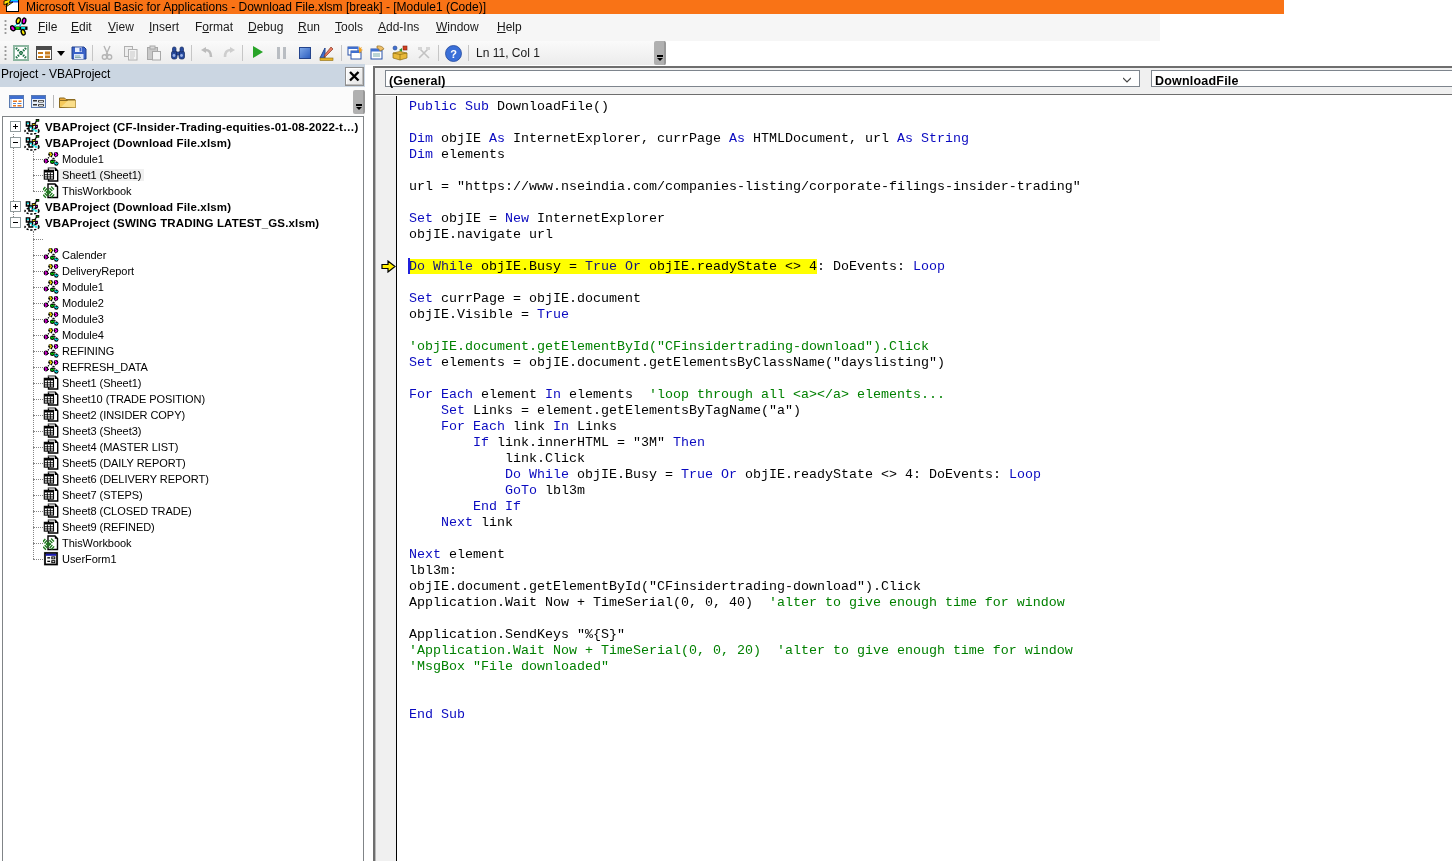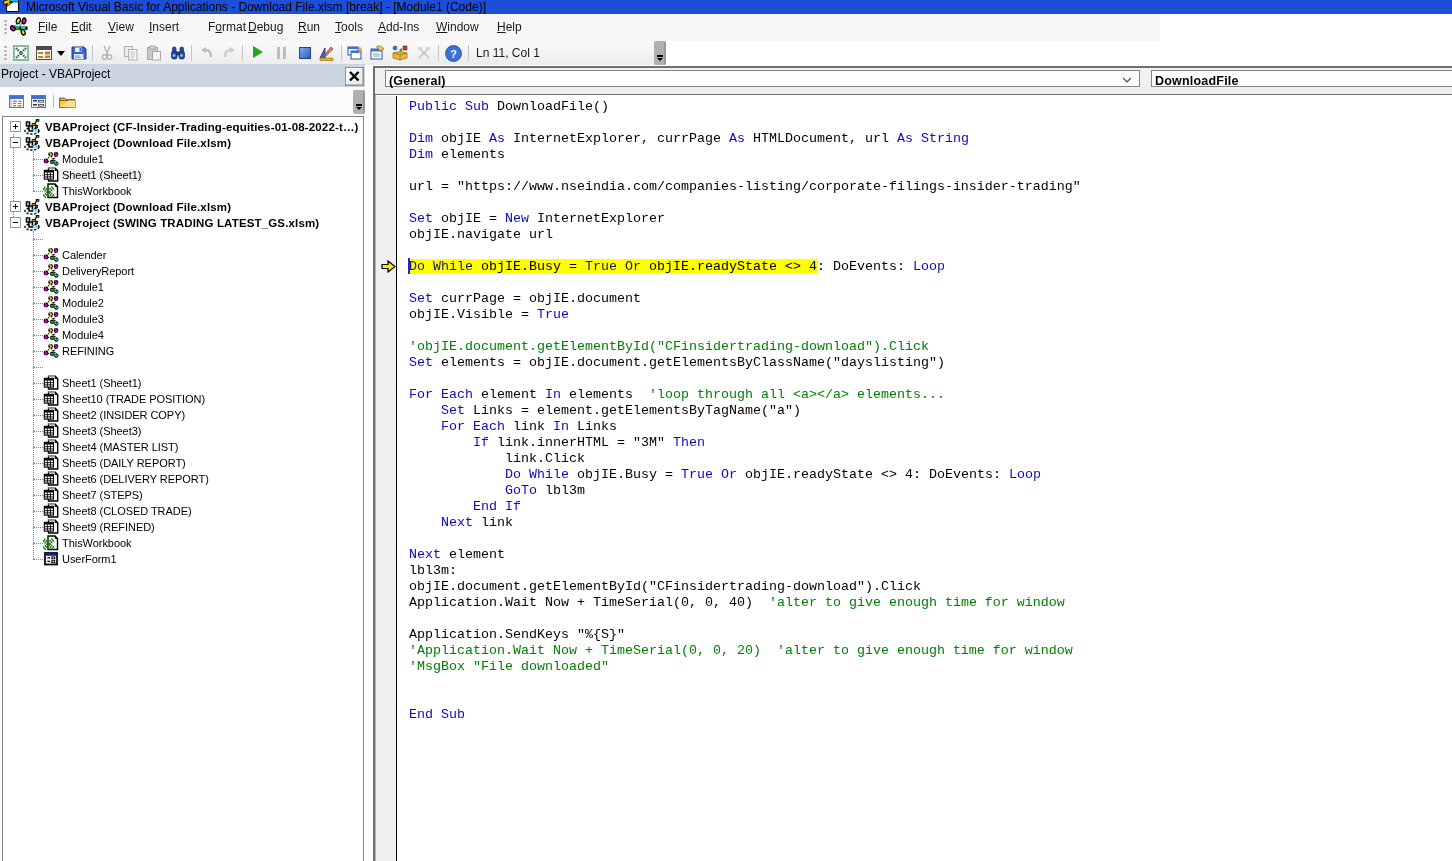--- a/index.html
+++ b/index.html
@@ -1,20 +1,20 @@
 <!DOCTYPE html>
 <html><head>
 <meta charset="utf-8">
 <style>
   * { margin:0; padding:0; box-sizing:border-box; }
   html,body { width:1452px; height:861px; overflow:hidden; background:#fff; }
   body { font-family:"Liberation Sans", sans-serif; position:relative; }
   .abs { position:absolute; }
   
-  #titlebar { left:0; top:0; width:1452px; height:14px; background:#1d4ed8; overflow:hidden; }
+  #titlebar { left:0; top:0; width:1284px; height:14px; background:#f97316; overflow:hidden; }
   #titletext { left:26px; top:0px; font-size:12px; color:#000; line-height:14px; white-space:nowrap; }
   #menubar { left:0; top:14px; width:1160px; height:27px; background:#f6f6f6; }
   .menuitem { top:0; height:27px; line-height:27px; font-size:12px; color:#1a1a1a; white-space:nowrap; }
   #toolbar { left:0; top:41px; width:666px; height:24px; background:linear-gradient(#fafafa,#ececec); }
   .tsep { top:4px; width:1px; height:16px; background:#c6c6c6; }
   .grip { width:3px; background-image:radial-gradient(circle, #9a9a9a 1px, transparent 1.2px); background-size:3px 4px; }
   #lncol { left:476px; top:0; height:24px; line-height:24px; font-size:12px; color:#1a1a1a; }
   #tbchevron { left:654px; top:0px; width:12px; height:24px; background:#b0b0b0; border-right:2px solid #999; border-radius:2px; }
   
   #pp-title { left:0; top:64px; width:365px; height:31px; background:#cbd6e2; }
@@ -83,21 +83,21 @@
       </g>
       <ellipse cx="8.3" cy="3.7" rx="1.9" ry="3" fill="#f5e800" stroke="#000" stroke-width="1.4" transform="rotate(18 8.3 3.7)"></ellipse>
       <ellipse cx="14" cy="3.9" rx="1.8" ry="2.9" fill="#ee00ee" stroke="#000" stroke-width="1.4" transform="rotate(12 14 3.9)"></ellipse>
       <ellipse cx="2.8" cy="11.3" rx="1.8" ry="2.7" fill="#ee00ee" stroke="#000" stroke-width="1.4" transform="rotate(-35 2.8 11.3)"></ellipse>
       <ellipse cx="13.2" cy="15.3" rx="1.8" ry="2.8" fill="#f5e800" stroke="#000" stroke-width="1.4" transform="rotate(-20 13.2 15.3)"></ellipse>
     </svg>
     <span class="abs menuitem" style="left:38px"><u>F</u>ile</span>
     <span class="abs menuitem" style="left:71px"><u>E</u>dit</span>
     <span class="abs menuitem" style="left:108px"><u>V</u>iew</span>
     <span class="abs menuitem" style="left:149px"><u>I</u>nsert</span>
-    <span class="abs menuitem" style="left:208px">F<u>o</u>rmat</span>
+    <span class="abs menuitem" style="left:195px">F<u>o</u>rmat</span>
     <span class="abs menuitem" style="left:248px"><u>D</u>ebug</span>
     <span class="abs menuitem" style="left:298px"><u>R</u>un</span>
     <span class="abs menuitem" style="left:335px"><u>T</u>ools</span>
     <span class="abs menuitem" style="left:378px"><u>A</u>dd-Ins</span>
     <span class="abs menuitem" style="left:436px"><u>W</u>indow</span>
     <span class="abs menuitem" style="left:497px"><u>H</u>elp</span>
   </div>
   <div class="abs" id="toolbar">
     <div class="abs grip" style="left:4px;top:4px;height:17px;"></div>
 
@@ -480,20 +480,26 @@
         <use href="#i-mod"></use>
       </svg>
       <span class="txt" style="left:59px">Module4</span>
     </div>
     <div class="trow" style="top:226px">
       <svg class="icon" style="left:40px">
         <use href="#i-mod"></use>
       </svg>
       <span class="txt" style="left:59px">REFINING</span>
     </div>
+    <div class="trow" style="top:242px">
+      <svg class="icon" style="left:40px">
+        <use href="#i-mod"></use>
+      </svg>
+      <span class="txt" style="left:59px">REFRESH_DATA</span>
+    </div>
     <div class="trow" style="top:258px">
       <svg class="icon" style="left:40px">
         <use href="#i-sheet"></use>
       </svg>
       <span class="txt" style="left:59px">Sheet1 (Sheet1)</span>
     </div>
     <div class="trow" style="top:274px">
       <svg class="icon" style="left:40px">
         <use href="#i-sheet"></use>
       </svg>

